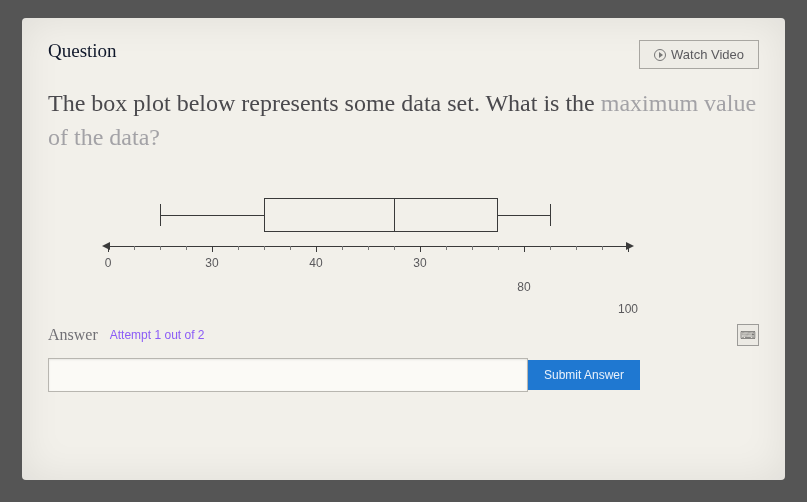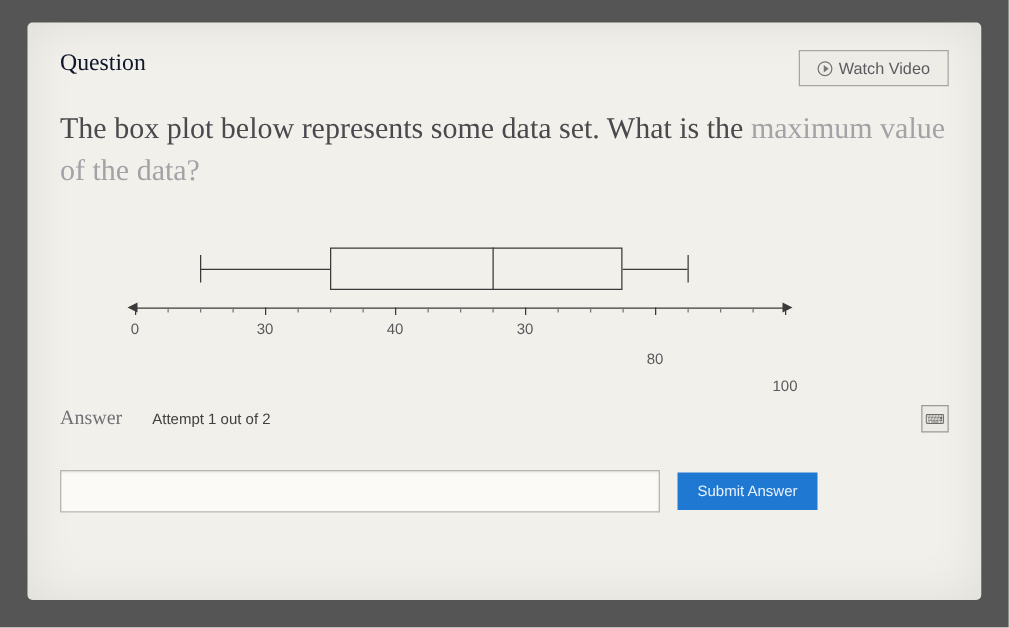--- a/index.html
+++ b/index.html
@@ -108,34 +108,34 @@
     .tick {
       position:absolute; top:0; width:1px; height:6px; background:#3a3a3a;
     }
     .tick.minor { height:4px; background:#777; }
     .tick-label {
       position:absolute; top:10px; transform:translateX(-50%);
       font-size:12px; color:#5a595c; font-family: Arial, sans-serif;
     }
     .answer-row {
       margin-top: 38px;
-      display:flex; align-items:center; gap:24px;
+      display:flex; align-items:center; gap:12px;
       color:#717075; font-size:16px;
     }
     .answer-hint {
-      font-size:12px; color:#404040; font-family: Arial,sans-serif;
+      font-size:12px; color:#8b5cf6; font-family: Arial,sans-serif;
     }
     .calc-icon {
       margin-left:auto;
       width:22px; height:22px; border:1px solid #9c9b98;
       display:flex; align-items:center; justify-content:center;
       font-size:11px; color:#6d6c6a; background:#eceae4;
     }
     .input-row {
-      margin-top: 30px; display:flex; gap:14px; align-items:center;
+      margin-top: 12px; display:flex; gap:0; align-items:center;
     }
     .answer-input {
       flex: 0 0 480px;
       height: 34px;
       background:#fbfaf6;
       border:1px solid #b8b6b0;
       box-shadow: inset 0 1px 2px rgba(0,0,0,0.08);
       padding: 4px 8px;
       font-size:14px;
     }

